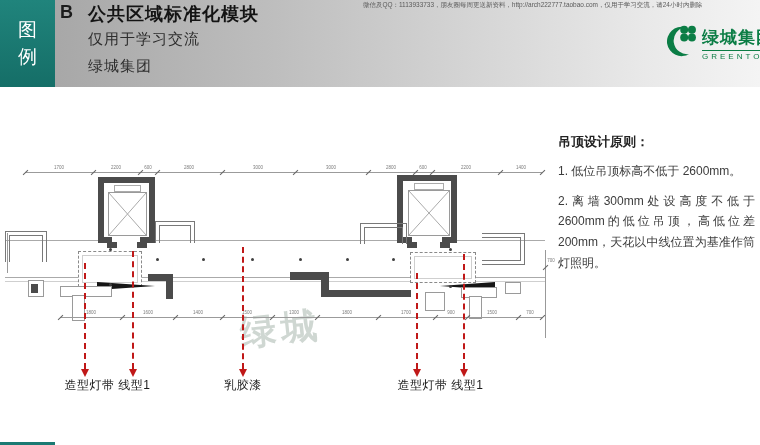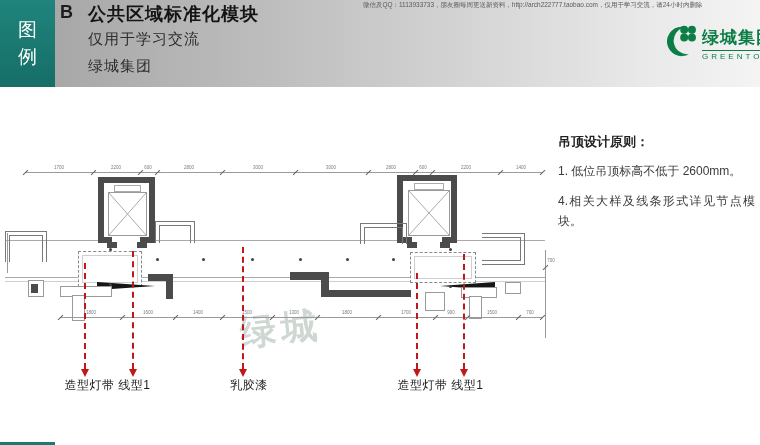--- a/index.html
+++ b/index.html
@@ -91,21 +91,21 @@
   </span>
   <span class="logo-text">
     <span class="logo-name">绿城集团</span>
     <span class="logo-sub">GREENTOWN</span>
   </span>
 </div>
 
 <div class="notes">
   <div class="notes-heading">吊顶设计原则：</div>
   <p>1. 低位吊顶标高不低于 2600mm。</p>
-  <p>4.相关大样及线条形式详见节点模块。</p>
+  <p>2.离墙300mm处设高度不低于2600mm的低位吊顶，高低位差200mm，天花以中线位置为基准作筒灯照明。</p>
 </div>
 
 <div class="plan">
 
   <div class="h-line" style="left:0;top:85px;width:540px;"></div>
   <div class="h-line" style="left:0;top:122px;width:540px;"></div>
   <div class="h-line" style="left:0;top:126px;width:540px;background:#cfcfcf;"></div>
 
   <div class="v-line" style="left:2px;top:78px;height:40px;"></div>
 
@@ -236,17 +236,17 @@
     <div class="leader-arrow" style="left: 76px; top: 214px;"></div>
     <div class="leader" style="left: 127px; top: 96px; height: 118px;"></div>
     <div class="leader-arrow" style="left: 124px; top: 214px;"></div>
     <div class="leader" style="left: 237px; top: 92px; height: 122px;"></div>
     <div class="leader-arrow" style="left: 234px; top: 214px;"></div>
     <div class="leader" style="left: 411px; top: 118px; height: 96px;"></div>
     <div class="leader-arrow" style="left: 408px; top: 214px;"></div>
     <div class="leader" style="left: 458px; top: 99px; height: 115px;"></div>
     <div class="leader-arrow" style="left: 455px; top: 214px;"></div>
     <div class="plan-label" style="left: 50px; width: 105px;">造型灯带 线型1</div>
-    <div class="plan-label" style="left: 204px; width: 80px;">乳胶漆</div>
+    <div class="plan-label" style="left: 198px; width: 80px;">乳胶漆</div>
     <div class="plan-label" style="left: 383px; width: 105px;">造型灯带 线型1</div>
   </div>
 
 <div class="bottom-bar"></div>
 
 </body></html>

